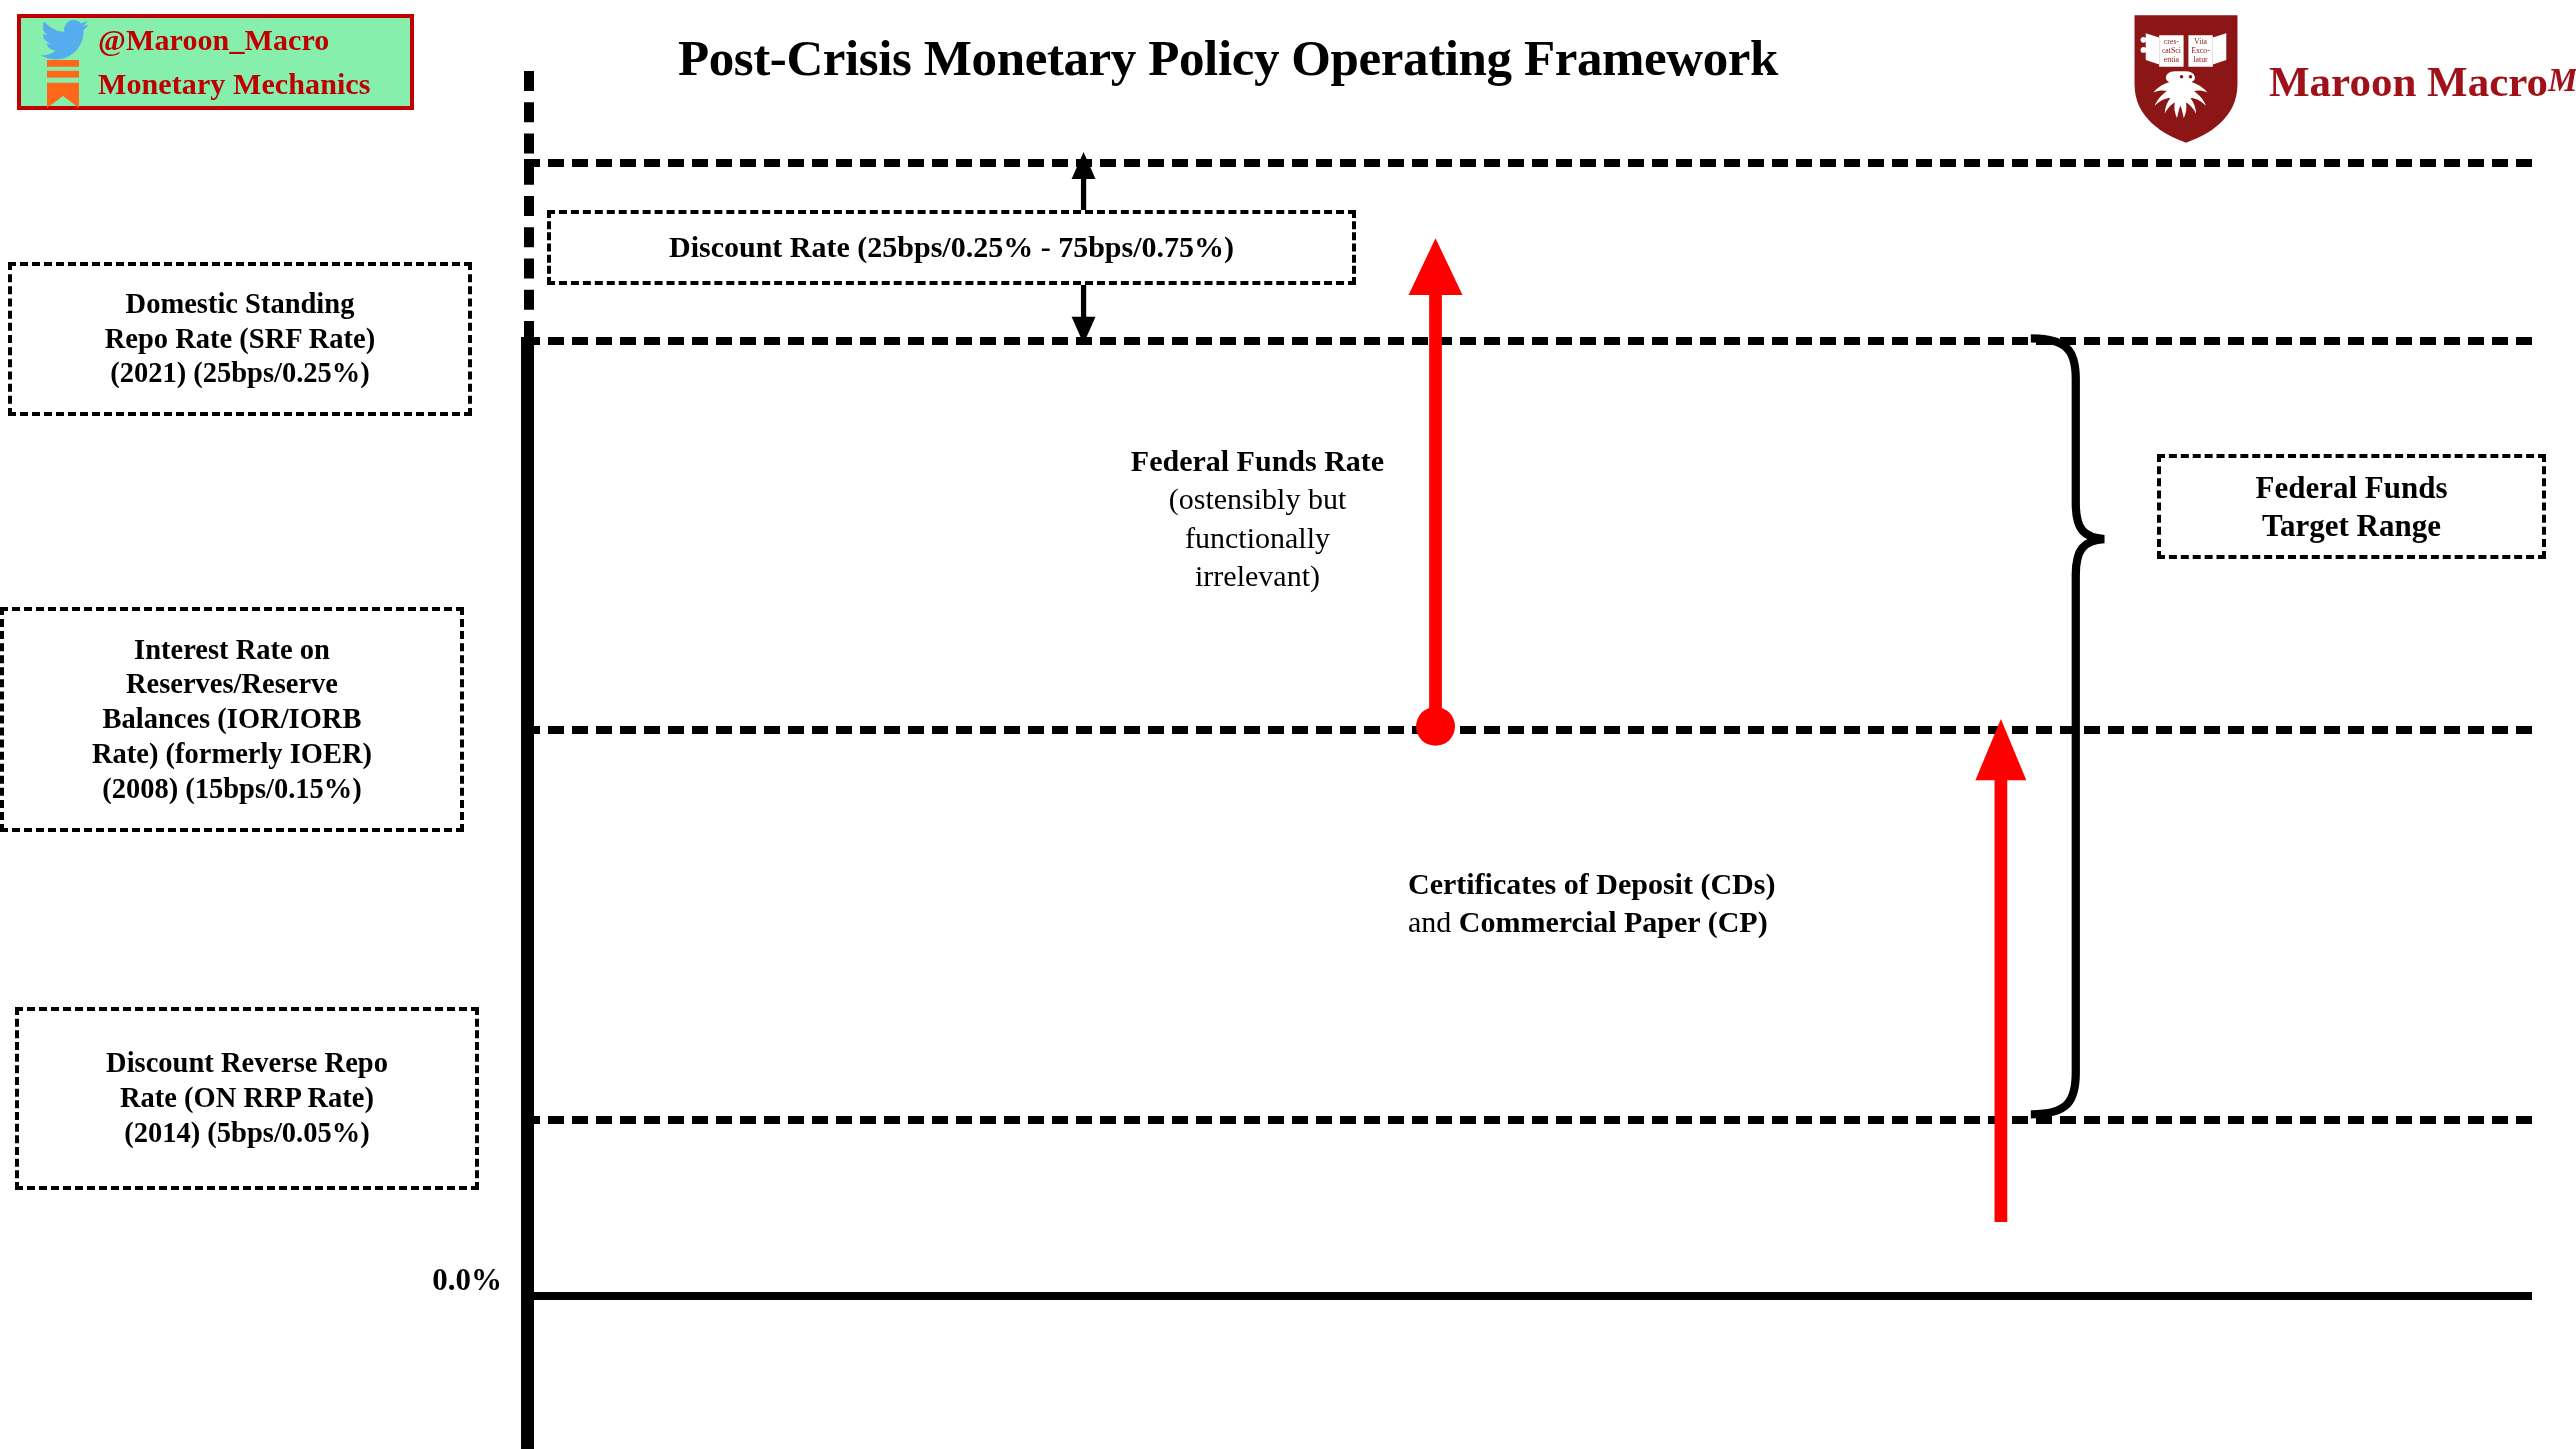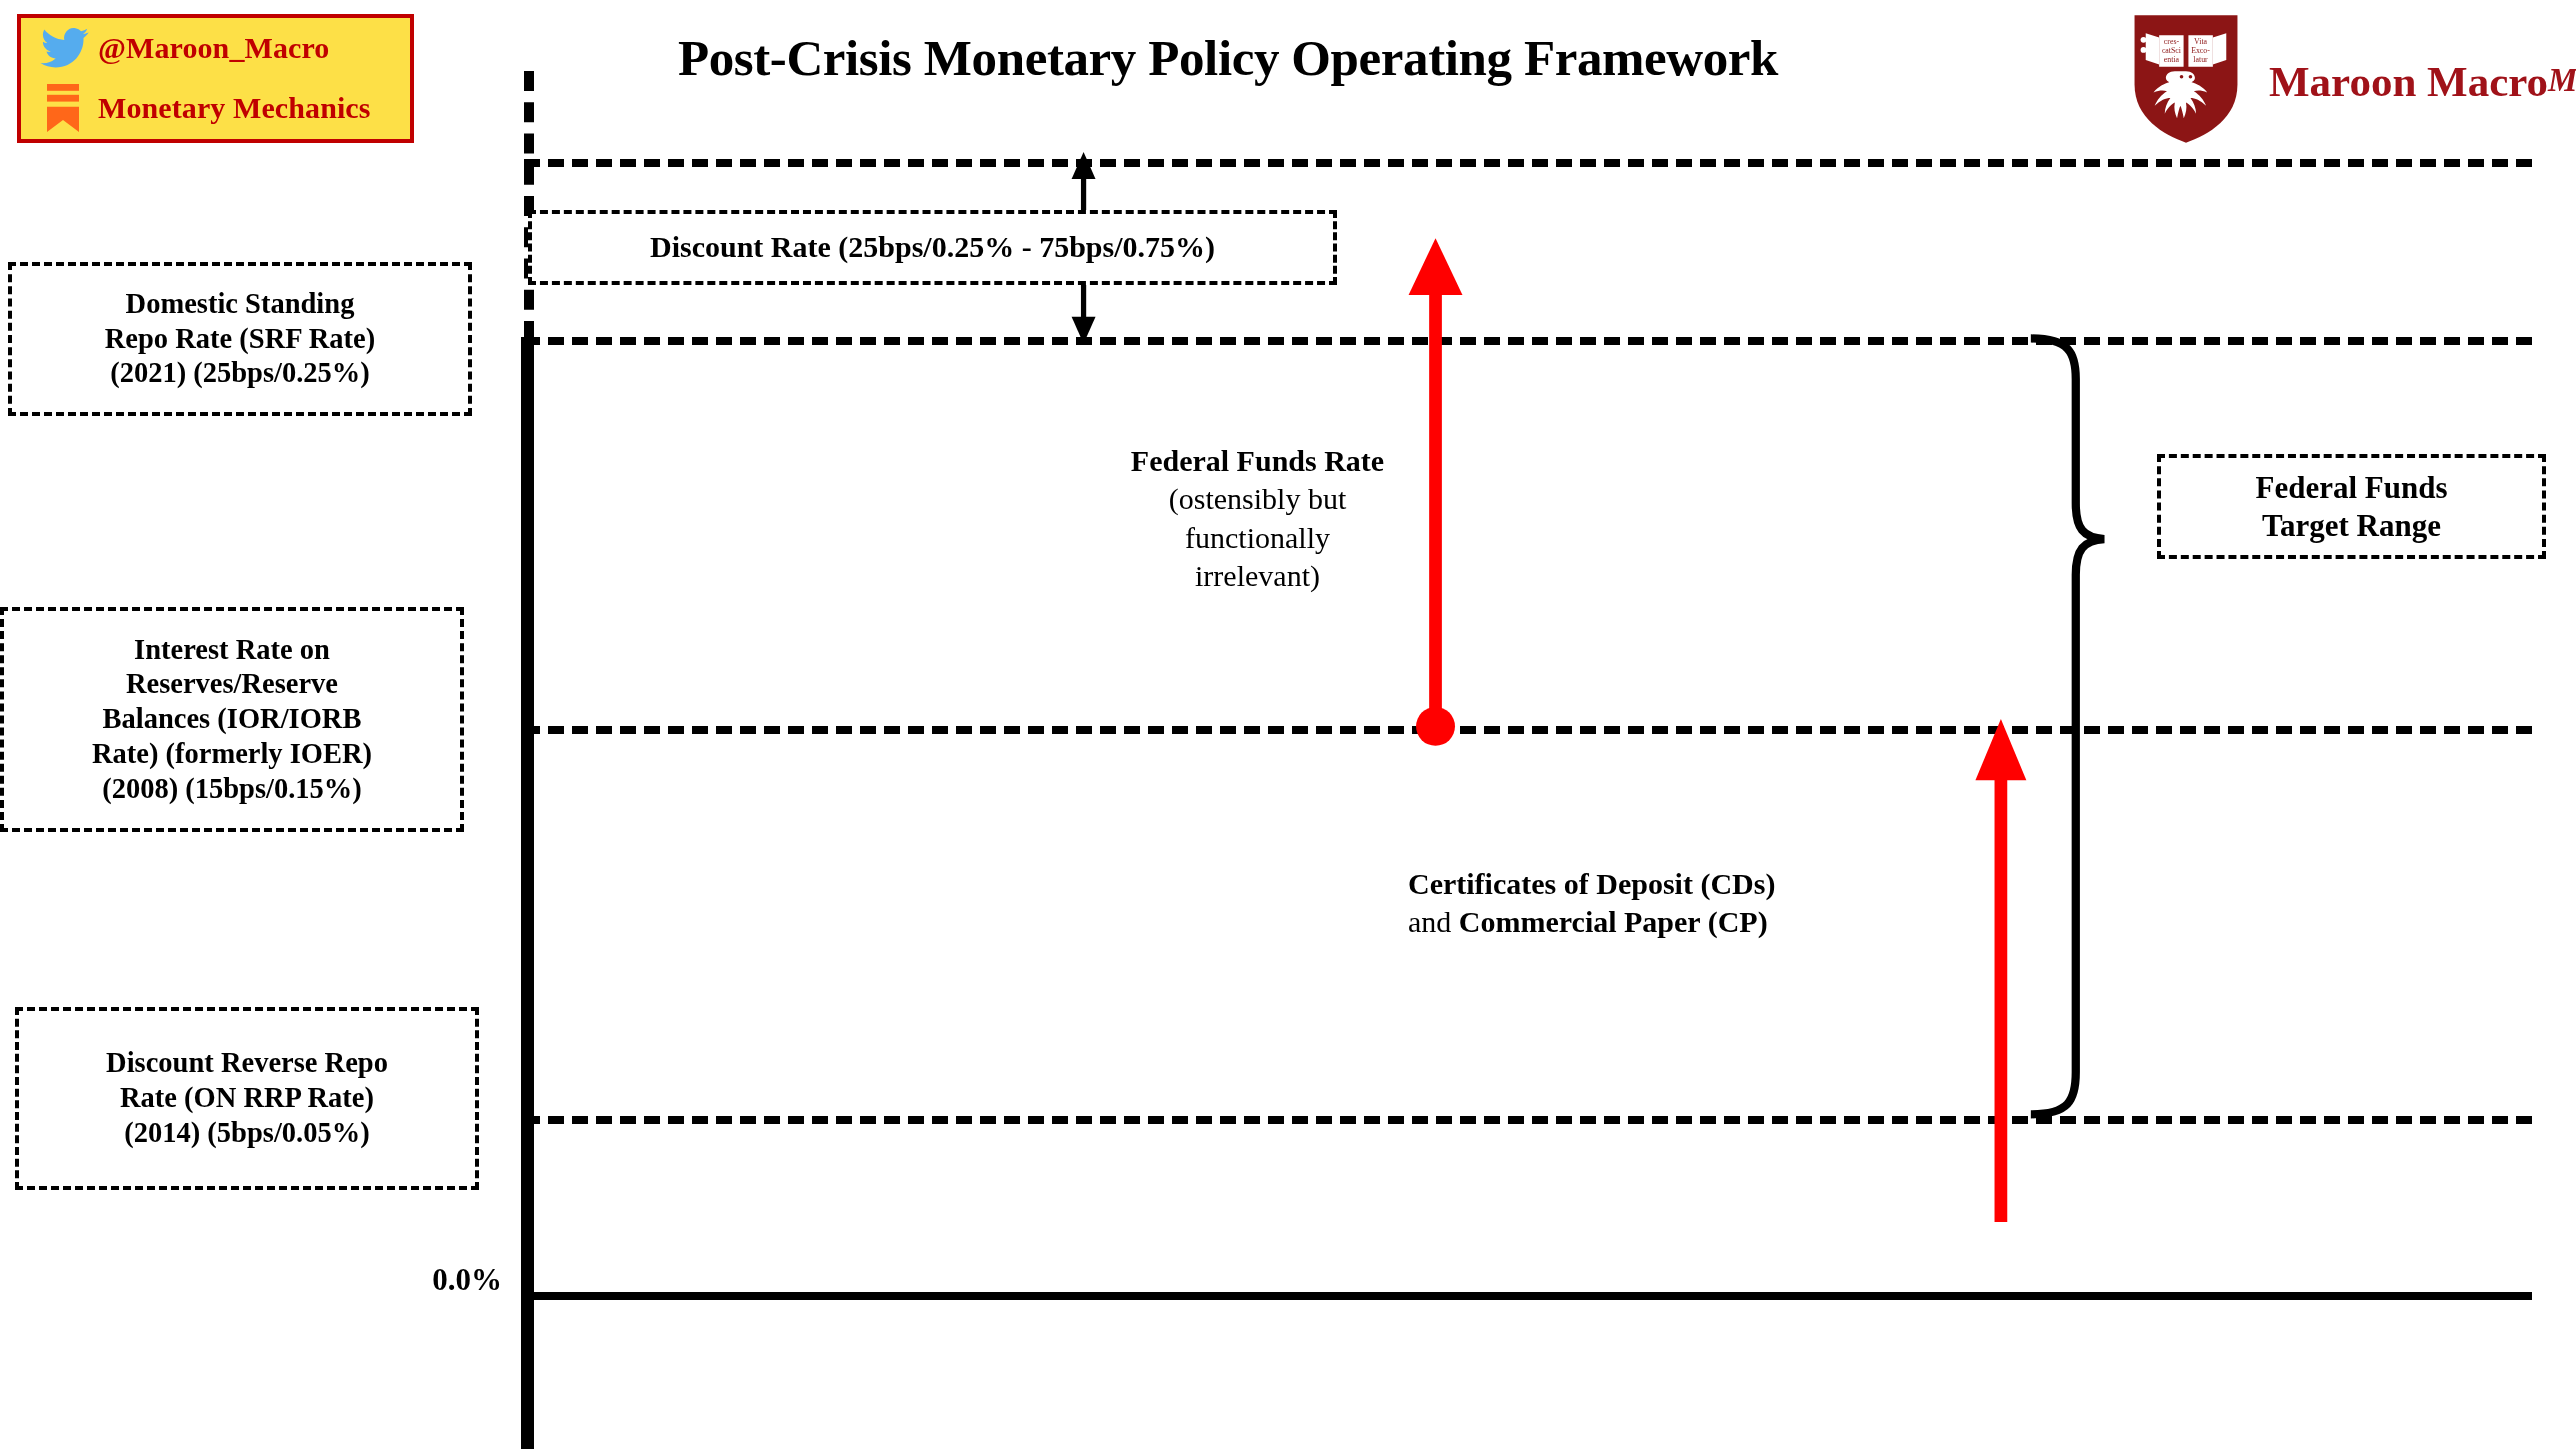--- a/index.html
+++ b/index.html
@@ -5,22 +5,22 @@
   html,body{margin:0;padding:0;background:#ffffff;}
   body{
     width:2576px;height:1449px;position:relative;overflow:hidden;
     font-family:"Liberation Serif","DejaVu Serif",serif;
     -webkit-font-smoothing:antialiased;
   }
   .abs{position:absolute;}
 
   
   #brand-box{
-    left:16.5px;top:13.5px;width:397px;height:129px;
-    border:4.5px solid #C00000;background:#fde047;
+    left:16.5px;top:13.5px;width:397px;height:96px;
+    border:4.5px solid #C00000;background:#86efac;
     box-sizing:border-box;
   }
   .brand-row{display:flex;align-items:center;height:50%;padding-left:19.5px;box-sizing:border-box;}
   .brand-ico{width:58px;flex:0 0 58px;display:flex;align-items:center;justify-content:flex-start;}
   .brand-txt{
     color:#C00000;font-weight:bold;font-size:30px;letter-spacing:0.1px;
     white-space:nowrap;
   }
 
   #page-title{
@@ -51,21 +51,21 @@
   .dbox{
     border:4.5px dashed #000;background:#fff;box-sizing:border-box;
     display:flex;align-items:center;justify-content:center;text-align:center;
     font-weight:bold;color:#000;line-height:1.22;
     padding:6px 7.5px;
   }
 
   #box-srf{left:8px;top:262px;width:464px;height:154px;font-size:28.5px;}
   #box-ior{left:0;top:607px;width:464px;height:225px;font-size:28.5px;}
   #box-onrrp{left:15px;top:1007px;width:464px;height:183px;font-size:28.5px;}
-  #box-discount{left:528px;top:210px;width:809px;height:75px;font-size:30px;}
+  #box-discount{left:547px;top:210px;width:809px;height:75px;font-size:30px;}
   #box-target{left:2157px;top:454px;width:389px;height:105px;font-size:31px;font-weight:bold;align-items:center;}
 
   
   #ffr-note{
     left:1048px;top:442px;width:419px;text-align:center;font-size:30px;
     color:#000;line-height:1.28;
   }
   #ffr-note .b{font-weight:bold;}
   #cdcp-note{
     left:1408px;top:865px;width:554px;font-size:30px;

